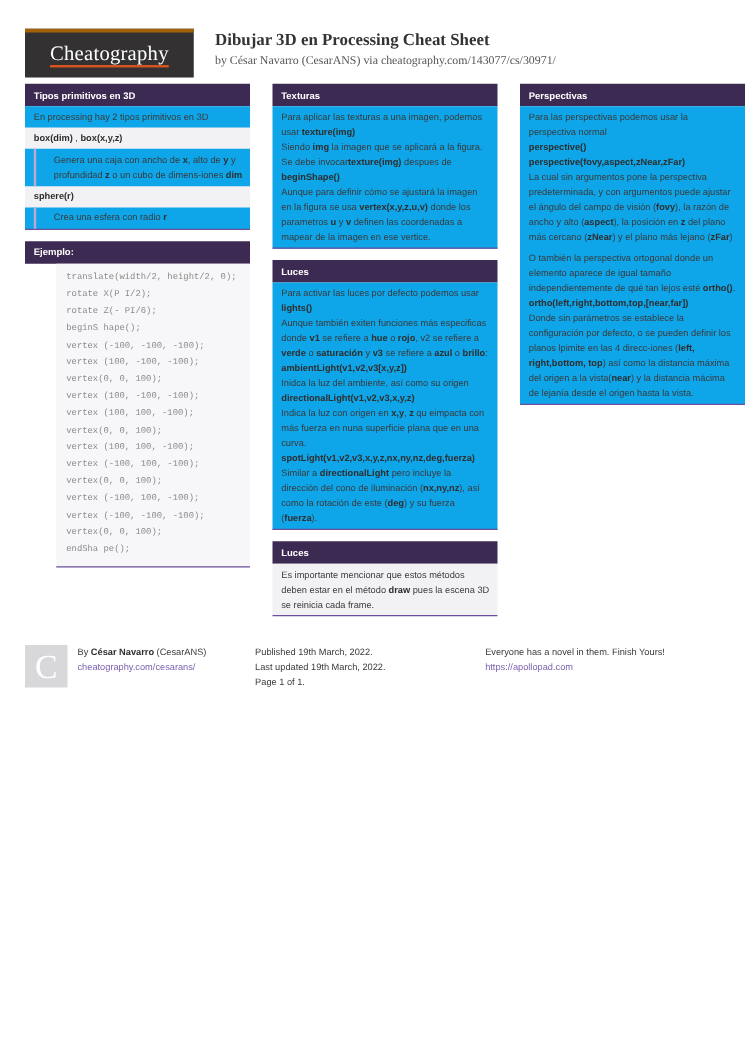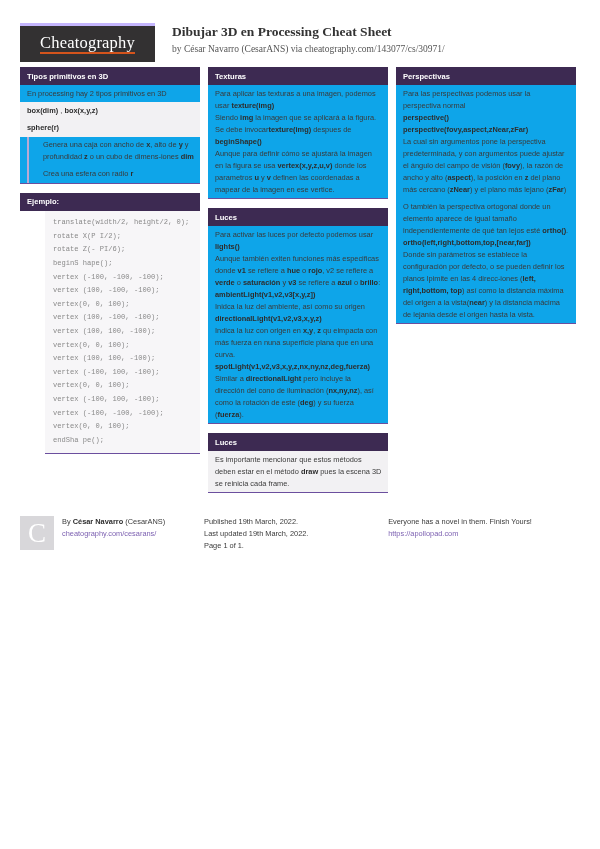--- a/index.html
+++ b/index.html
@@ -13,21 +13,21 @@
     color: #333333;
     overflow: hidden;
   }
   .page { width: 600px; height: 849px; position: relative; padding: 0 20px; }
 
   
   .masthead { display: flex; align-items: flex-start; padding-top: 23px; height: 62px; }
   .logo-box {
     width: 135px; height: 39px;
     background: #333132;
-    border-top: 3px solid #c4b5fd;
+    border-top: 3px solid #a16207;
     display: flex; align-items: center; justify-content: center;
     flex: none;
   }
   .logo-text {
     font-family: "Liberation Serif", serif;
     font-size: 16.5px;
     color: #ffffff;
     letter-spacing: .2px;
     border-bottom: 2px solid #d4541c;
     line-height: 1.05;
@@ -44,21 +44,21 @@
   .sheet-byline {
     font-family: "Liberation Serif", serif;
     font-size: 9.5px;
     color: #555555;
     line-height: 1.5;
     margin-top: 1px;
   }
   .sheet-byline .lnk { color: #555555; }
 
   
-  .columns { display: flex; gap: 8px; margin-top: 5px; }
+  .columns { display: flex; gap: 18px; margin-top: 5px; }
   .col { width: 180px; flex: none; }
 
   .block { margin-bottom: 9px; }
   .block-head {
     background: #3d2a52;
     color: #ffffff;
     font-size: 7.6px;
     font-weight: 700;
     padding: 4.5px 6px 4.5px 7px;
     line-height: 1.2;
@@ -131,22 +131,22 @@
     </div>
   </div>
 
   <div class="columns" id="columns">
       <div class="col">
         <div class="block">
           <div class="block-head">Tipos primitivos en 3D</div>
           <div class="block-body">
             <div class="row">En processing hay 2 tipos primitivos en 3D</div>
             <div class="row alt"><b>box(dim)</b> , <b>box(x,y,z)</b></div>
+            <div class="row indent">Genera una caja con ancho de <b>x</b>, alto de <b>y</b> y profundidad <b>z</b> o un cubo de dimens-iones <b>dim</b></div>
             <div class="row alt"><b>sphere(r)</b></div>
-            <div class="row indent">Genera una caja con ancho de <b>x</b>, alto de <b>y</b> y profundidad <b>z</b> o un cubo de dimens-iones <b>dim</b></div>
             <div class="row indent">Crea una esfera con radio <b>r</b></div>
           </div>
         </div>
         <div class="block">
           <div class="block-head">Ejemplo:</div>
           <div class="code-body">
             <div class="code-line">translate(width/2, height/2, 0);</div>
             <div class="code-line">rotate X(P I/2);</div>
             <div class="code-line">rotate Z(- PI/6);</div>
             <div class="code-line">beginS hape();</div>

